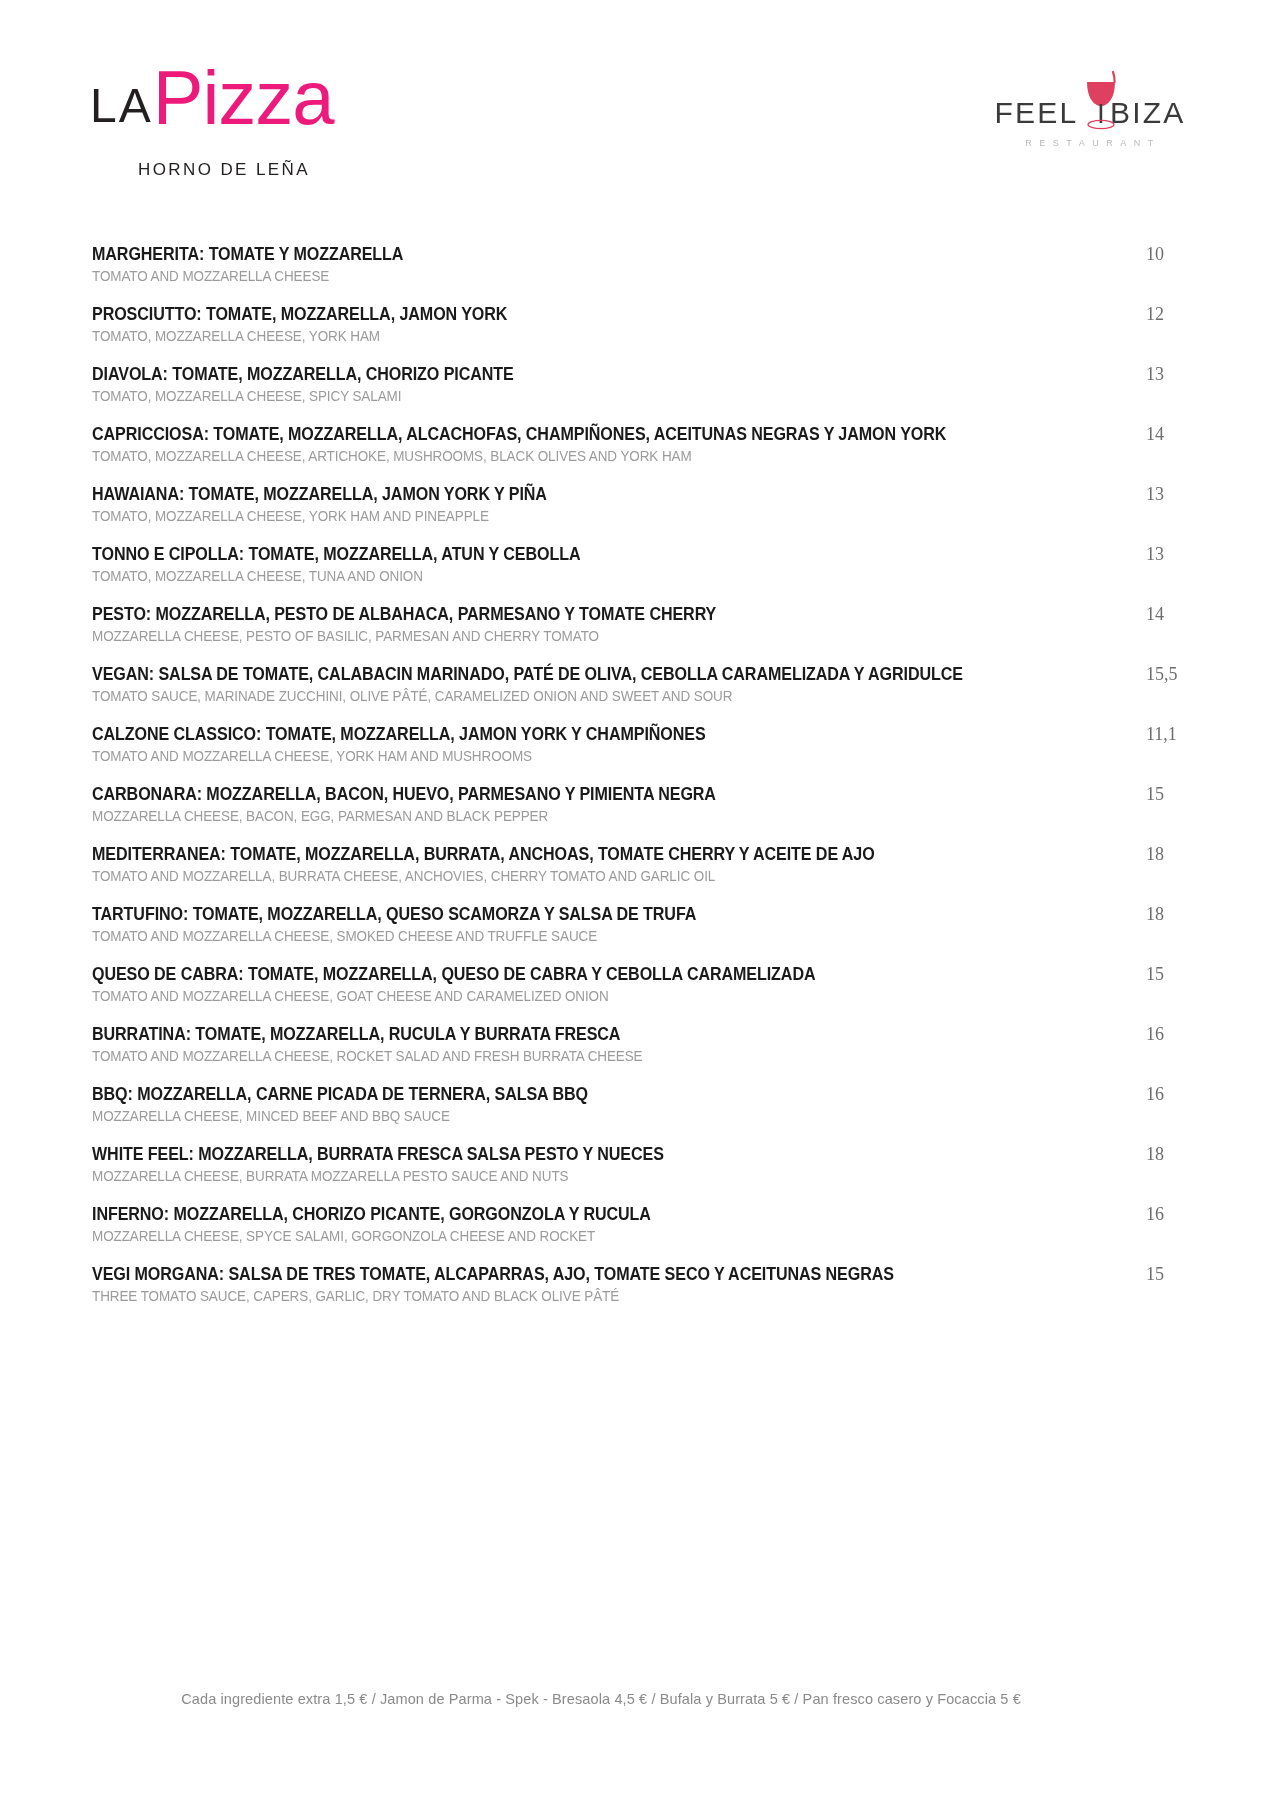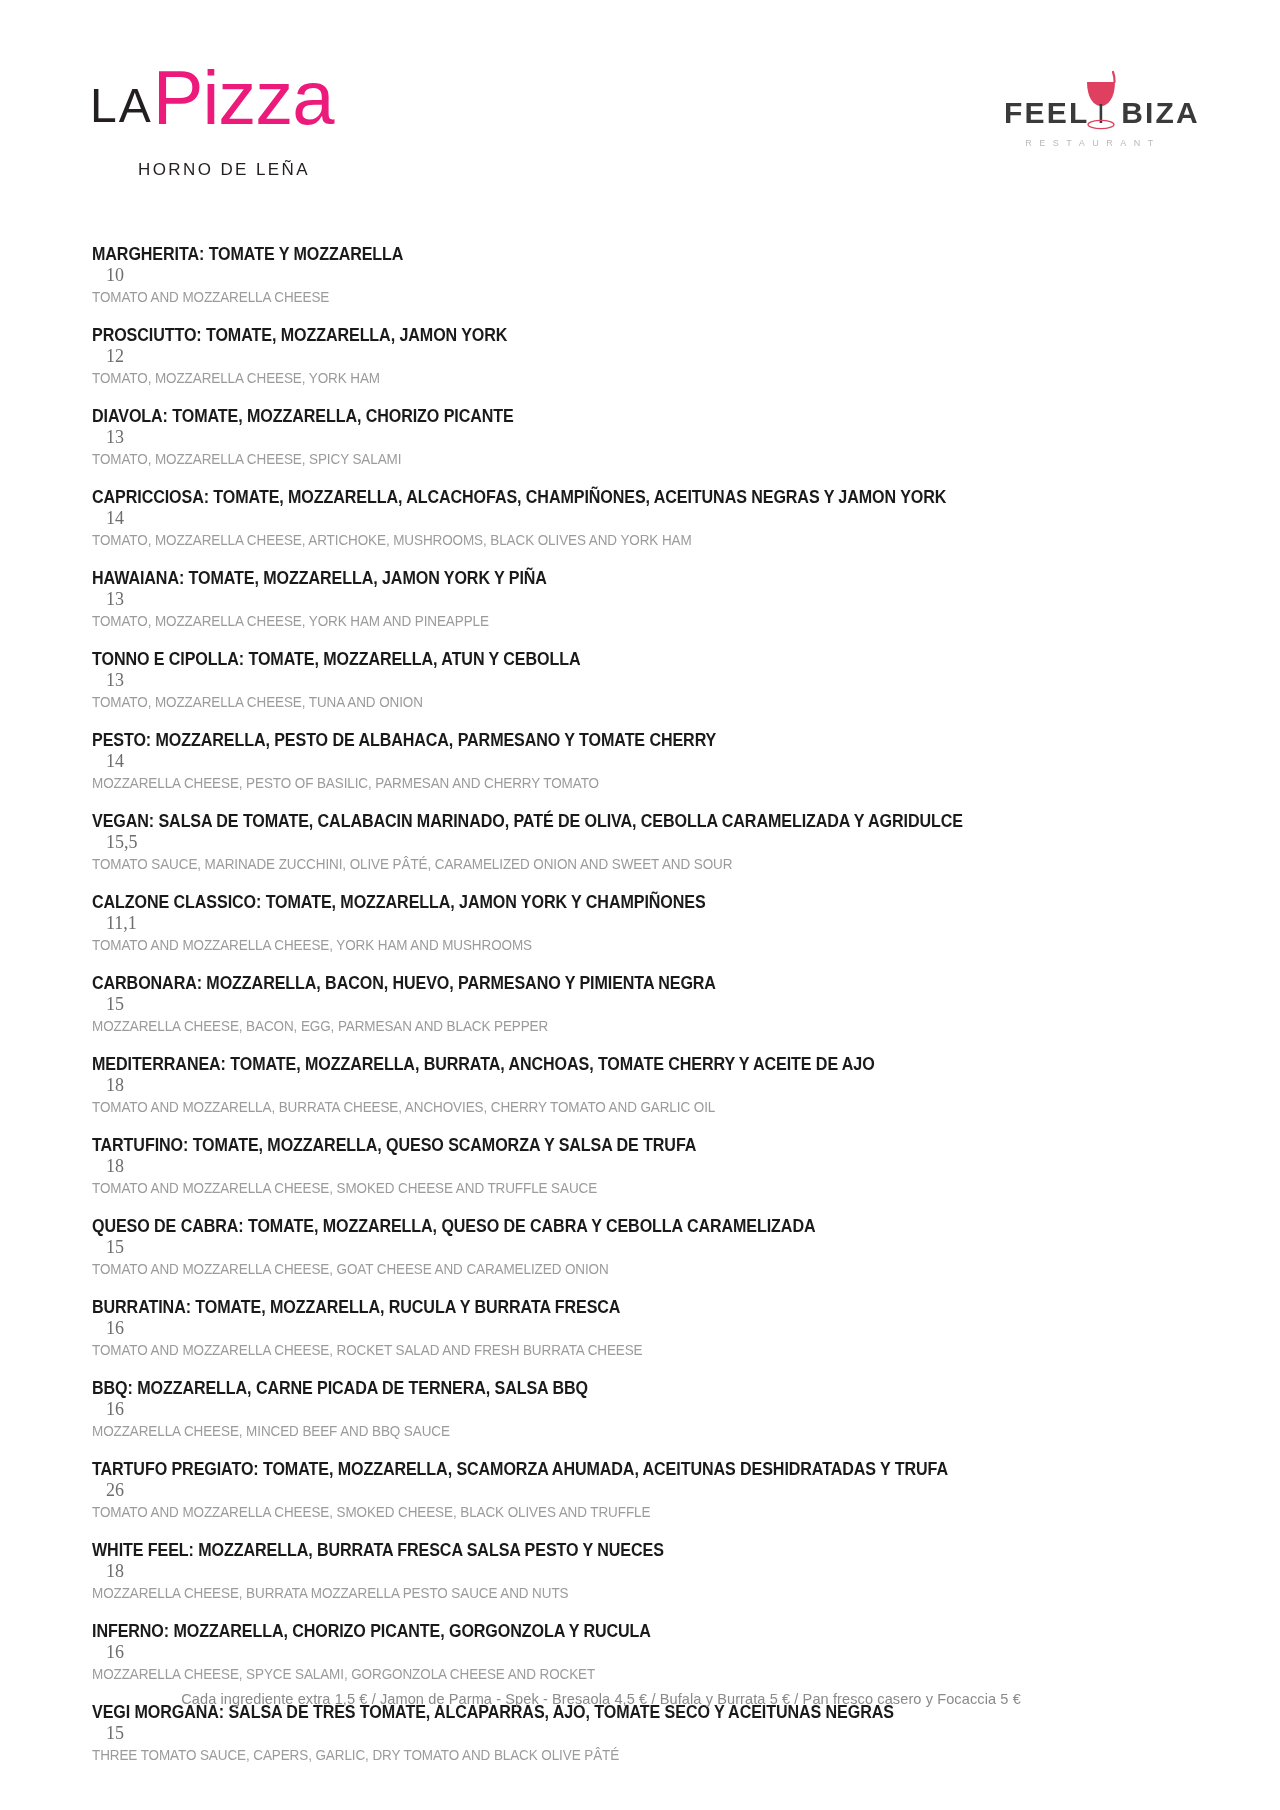--- a/index.html
+++ b/index.html
@@ -80,26 +80,26 @@
     text-align: center;
   }
   .logo-row {
     position: relative;
     height: 64px;
     width: 220px;
   }
   .logo-word {
     position: absolute;
     top: 26px;
-    left: 12px;
+    left: 0;
     width: 220px;
     font-size: 30px;
     letter-spacing: 2.2px;
     color: #3a3a3a;
-    font-weight: 700;
+    font-weight: 400;
     white-space: nowrap;
   }
   .logo-word .sp { letter-spacing: 2.2px; }
   .logo-glass {
     position: absolute;
     left: 101px;
     top: 0px;
     width: 40px;
     height: 62px;
   }
@@ -121,21 +121,20 @@
     width: 1098px;
   }
   .menu-item {
     position: relative;
     margin-bottom: 17px;
   }
   .menu-item .row {
     display: flex;
     align-items: baseline;
     justify-content: space-between;
-    flex-direction: column;
   }
   .item-name {
     font-family: "Liberation Sans", sans-serif;
     font-size: 17.5px;
     letter-spacing: -0.1px;
     color: #1a1a1a;
     font-weight: 600;
     transform: scaleX(0.92);
     transform-origin: left center;
     white-space: nowrap;
@@ -313,27 +312,20 @@
       </div>
       <div class="menu-item">
         <div class="row">
           <div class="item-name">BBQ: MOZZARELLA, CARNE PICADA DE TERNERA, SALSA BBQ</div>
           <div class="item-price">16</div>
         </div>
         <div class="item-desc">MOZZARELLA CHEESE, MINCED BEEF AND BBQ SAUCE</div>
       </div>
       <div class="menu-item">
         <div class="row">
-          <div class="item-name">TARTUFO PREGIATO: TOMATE, MOZZARELLA, SCAMORZA AHUMADA, ACEITUNAS DESHIDRATADAS Y TRUFA</div>
-          <div class="item-price">26</div>
-        </div>
-        <div class="item-desc">TOMATO AND MOZZARELLA CHEESE, SMOKED CHEESE, BLACK OLIVES AND TRUFFLE</div>
-      </div>
-      <div class="menu-item">
-        <div class="row">
           <div class="item-name">WHITE FEEL: MOZZARELLA, BURRATA FRESCA SALSA PESTO Y NUECES</div>
           <div class="item-price">18</div>
         </div>
         <div class="item-desc">MOZZARELLA CHEESE, BURRATA MOZZARELLA PESTO SAUCE AND NUTS</div>
       </div>
       <div class="menu-item">
         <div class="row">
           <div class="item-name">INFERNO: MOZZARELLA, CHORIZO PICANTE, GORGONZOLA Y RUCULA</div>
           <div class="item-price">16</div>
         </div>

